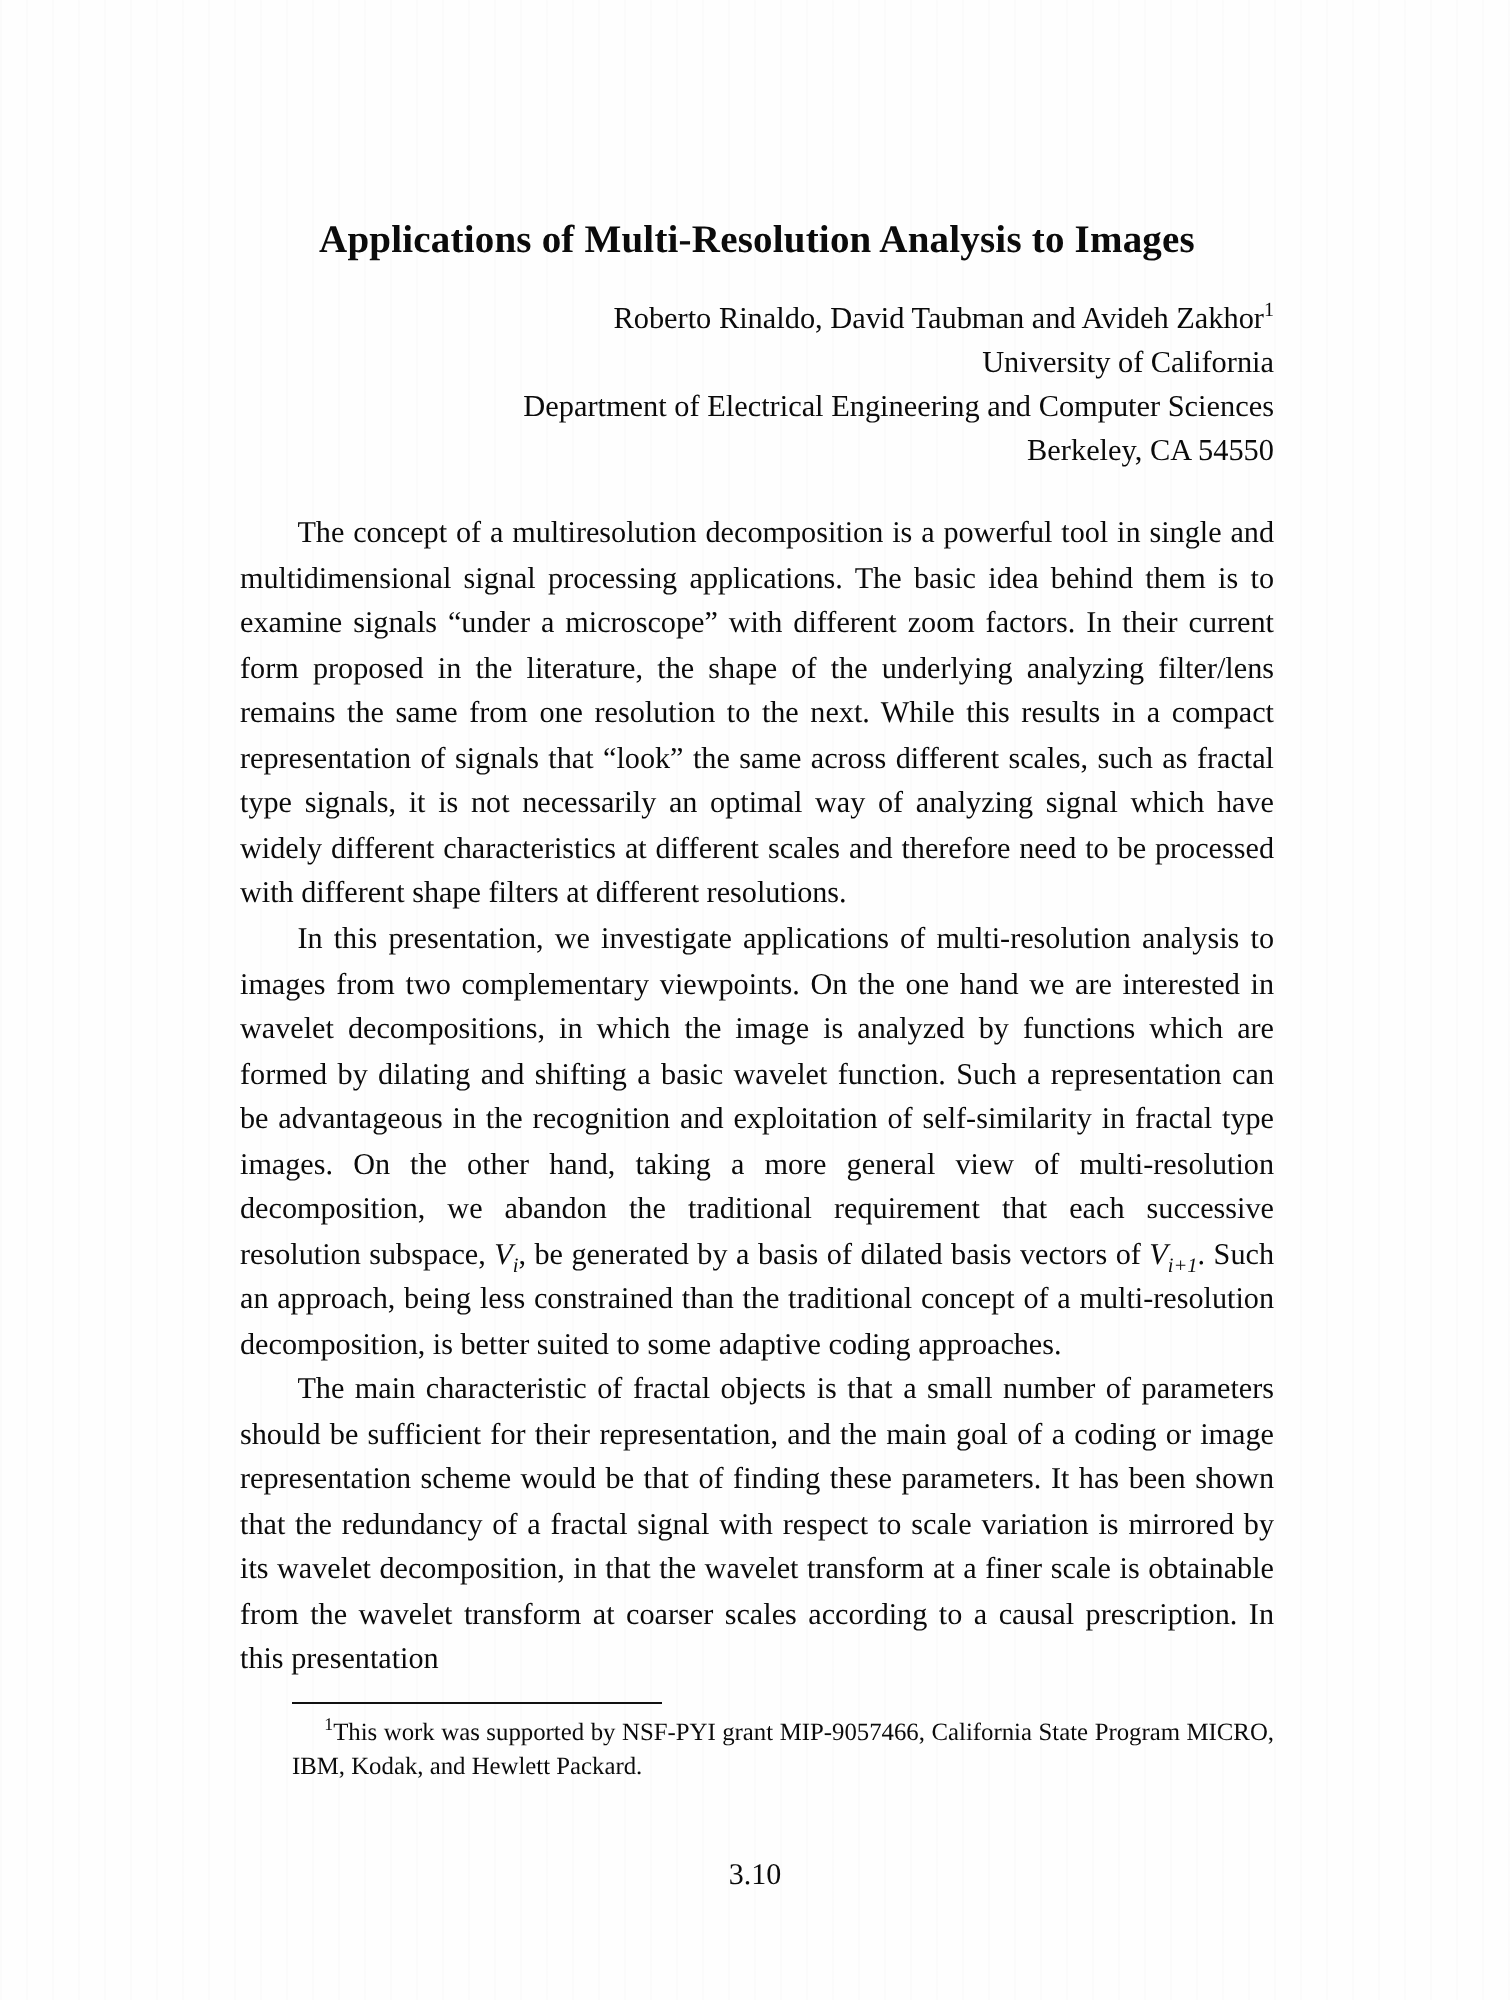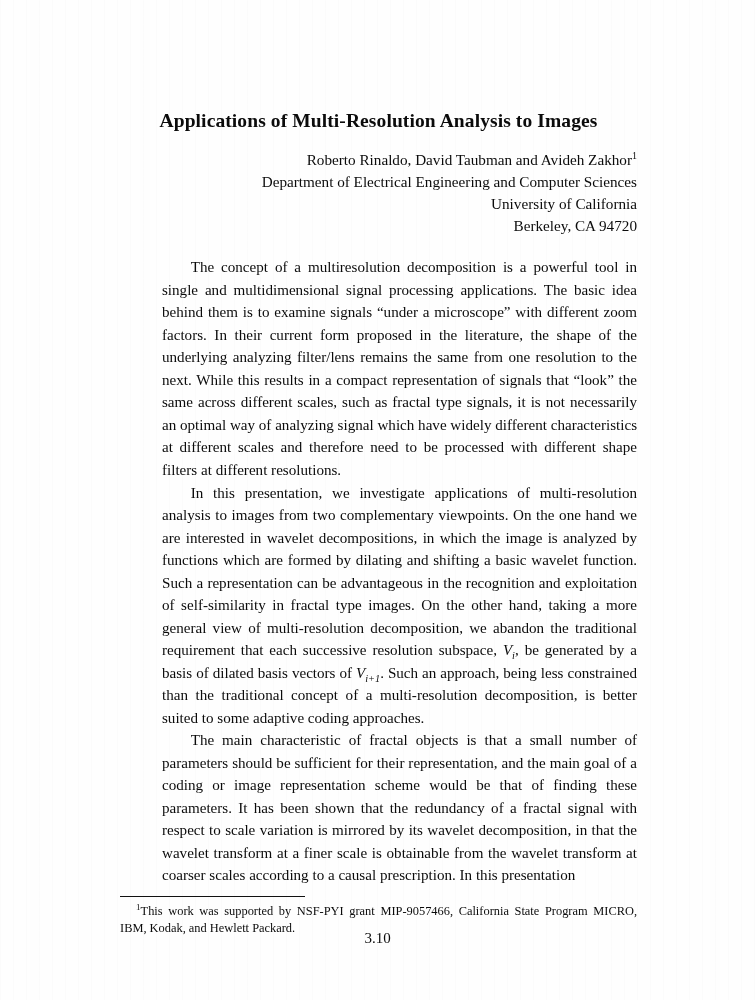--- a/index.html
+++ b/index.html
@@ -64,21 +64,20 @@
   }
 
   
   .body-text {
     margin-top: 20px;
     font-size: 15.1px;
     line-height: 1.492;
     text-align: justify;
     text-justify: inter-word;
     hyphens: manual;
-    margin-left: 42px;
   }
 
   .body-text p {
     margin: 0;
     text-indent: 1.9em;
   }
 
   var, .mathvar {
     font-style: italic;
     font-family: Liberation Serif, serif;
@@ -87,20 +86,21 @@
   .mathvar sub {
     font-size: 0.68em;
     font-style: italic;
     vertical-align: sub;
     line-height: 0;
   }
 
   
   .footnote-area {
     margin-top: 9px;
+    margin-left: 26px;
   }
 
   .footnote-rule {
     width: 185px;
     height: 1px;
     background: #111;
     margin: 0 0 6px 0;
   }
 
   .footnote-text {
@@ -130,23 +130,23 @@
 </head>
 <body>
 
 <div class="page">
   <div class="content">
 
     <h1 class="paper-title">Applications of Multi-Resolution Analysis to Images</h1>
 
     <div class="author-block">
       <span class="aline"><span>Roberto Rinaldo, David Taubman and Avideh Zakhor</span><sup class="fnmark">1</sup></span>
+      <span class="aline">University of California</span>
       <span class="aline">Department of Electrical Engineering and Computer Sciences</span>
-      <span class="aline">University of California</span>
-      <span class="aline">Berkeley, CA 94720</span>
+      <span class="aline">Berkeley, CA 54550</span>
     </div>
 
     <div class="body-text">
 
       <p><span>The concept of a multiresolution decomposition is a powerful tool in single and multidimensional signal processing applications. The basic idea behind them is to examine signals “under a microscope” with different zoom factors. In their current form proposed in the literature, the shape of the underlying analyzing filter/lens remains the same from one resolution to the next. While this results in a compact representation of signals that “look” the same across different scales, such as fractal type signals, it is not necessarily an optimal way of analyzing signal which have widely different characteristics at different scales and therefore need to be processed with different shape filters at different resolutions.</span></p>
 
       <p><span>In this presentation, we investigate applications of multi-resolution analysis to images from two complementary viewpoints. On the one hand we are interested in wavelet decompositions, in which the image is analyzed by functions which are formed by dilating and shifting a basic wavelet function. Such a representation can be advantageous in the recognition and exploitation of self-similarity in fractal type images. On the other hand, taking a more general view of multi-resolution decomposition, we abandon the traditional requirement that each successive resolution subspace, </span><span class="mathvar"><span>V</span><sub>i</sub></span><span>, be generated by a basis of dilated basis vectors of </span><span class="mathvar"><span>V</span><sub>i+1</sub></span><span>. Such an approach, being less constrained than the traditional concept of a multi-resolution decomposition, is better suited to some adaptive coding approaches.</span></p>
 
       <p><span>The main characteristic of fractal objects is that a small number of parameters should be sufficient for their representation, and the main goal of a coding or image representation scheme would be that of finding these parameters. It has been shown that the redundancy of a fractal signal with respect to scale variation is mirrored by its wavelet decomposition, in that the wavelet transform at a finer scale is obtainable from the wavelet transform at coarser scales according to a causal prescription. In this presentation</span></p>
 

